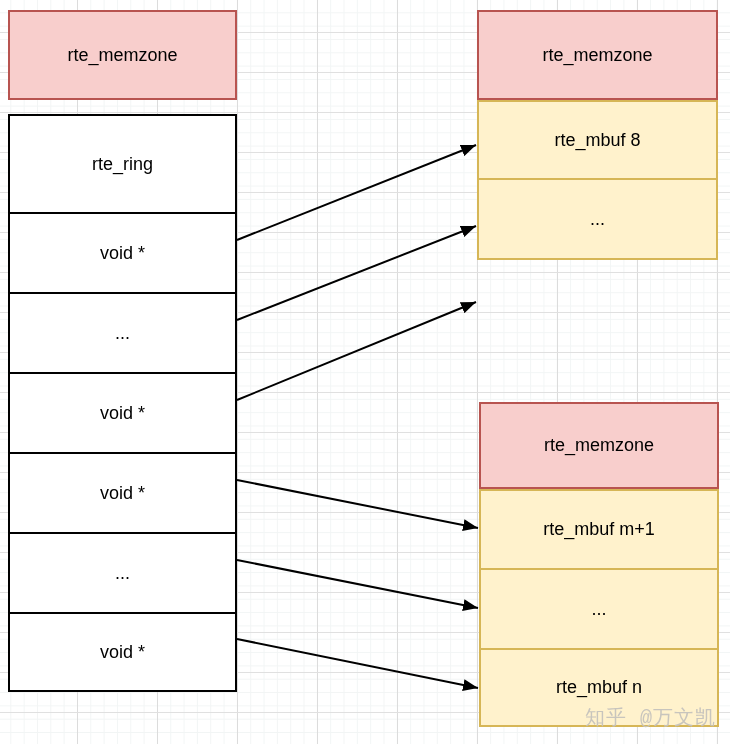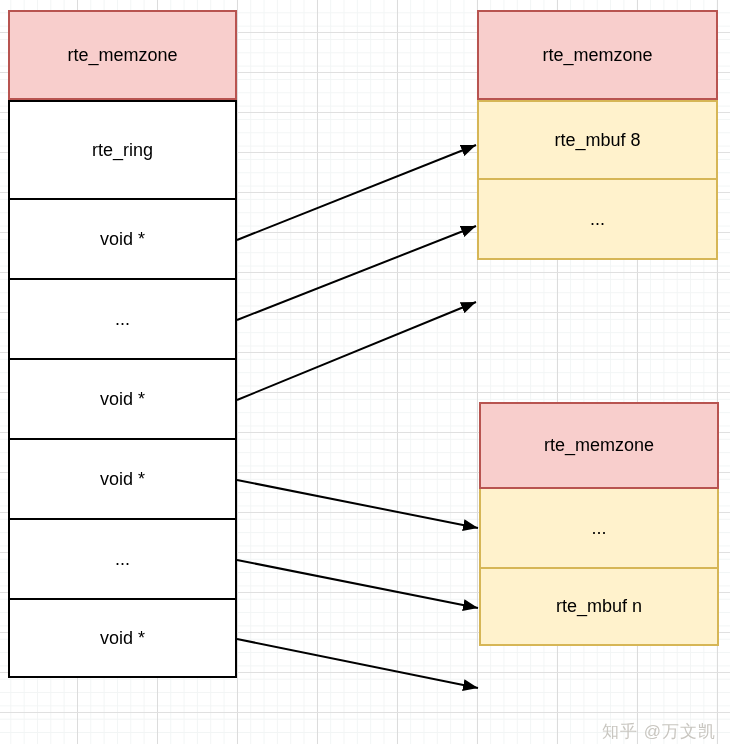--- a/index.html
+++ b/index.html
@@ -48,20 +48,21 @@
   .hdr {
     background: #f8cecc;
     border: 2px solid #b85450;
     position: relative;
     z-index: 2;
   }
 
   .row-white {
     background: #ffffff;
     border: 2px solid #000000;
+    margin-top: 14px;
   }
   .row-yellow {
     background: #fff2cc;
     border: 2px solid #d6b656;
   }
   .collapse { margin-top: -2px; }
 
   
   .left-table   { left: 8px;   top: 10px;  width: 229px; }
   .left-table .hdr      { height: 90px; }
@@ -90,28 +91,29 @@
     pointer-events: none;
     z-index: 5;
   }
   .arrows-layer line {
     stroke: #000000;
     stroke-width: 2;
   }
 
   .watermark {
     position: absolute;
-    top: 720px;
+    top: 704px;
     right: 14px;
-    font-size: 17px;
+    font-size: 20px;
     letter-spacing: 1px;
     color: #c6c3bd;
     opacity: 0.95;
     z-index: 10;
     white-space: nowrap;
+    font-family: Liberation Mono, monospace;
   }
 </style>
 </head>
 <body>
 
 <div class="canvas">
 
   <div class="struct left-table">
     <div class="cell hdr">rte_memzone</div>
     <div class="cell row-white r-ring">rte_ring</div>
@@ -124,20 +126,21 @@
   </div>
 
   <div class="struct tr-table">
     <div class="cell hdr">rte_memzone</div>
     <div class="cell row-yellow r1">rte_mbuf 8</div>
     <div class="cell row-yellow r-mid collapse">...</div>
   </div>
 
   <div class="struct br-table">
     <div class="cell hdr">rte_memzone</div>
+    <div class="cell row-yellow r1">rte_mbuf m+1</div>
     <div class="cell row-yellow r2 collapse">...</div>
     <div class="cell row-yellow r3 collapse">rte_mbuf n</div>
   </div>
 
   <svg class="arrows-layer" viewBox="0 0 730 744" xmlns="http://www.w3.org/2000/svg">
     <defs>
       <marker id="ah" markerUnits="userSpaceOnUse" markerWidth="16" markerHeight="12" refX="15" refY="6" orient="auto">
         <path d="M0,0 L15,6 L0,12 Z" fill="#000000"></path>
       </marker>
     </defs>

